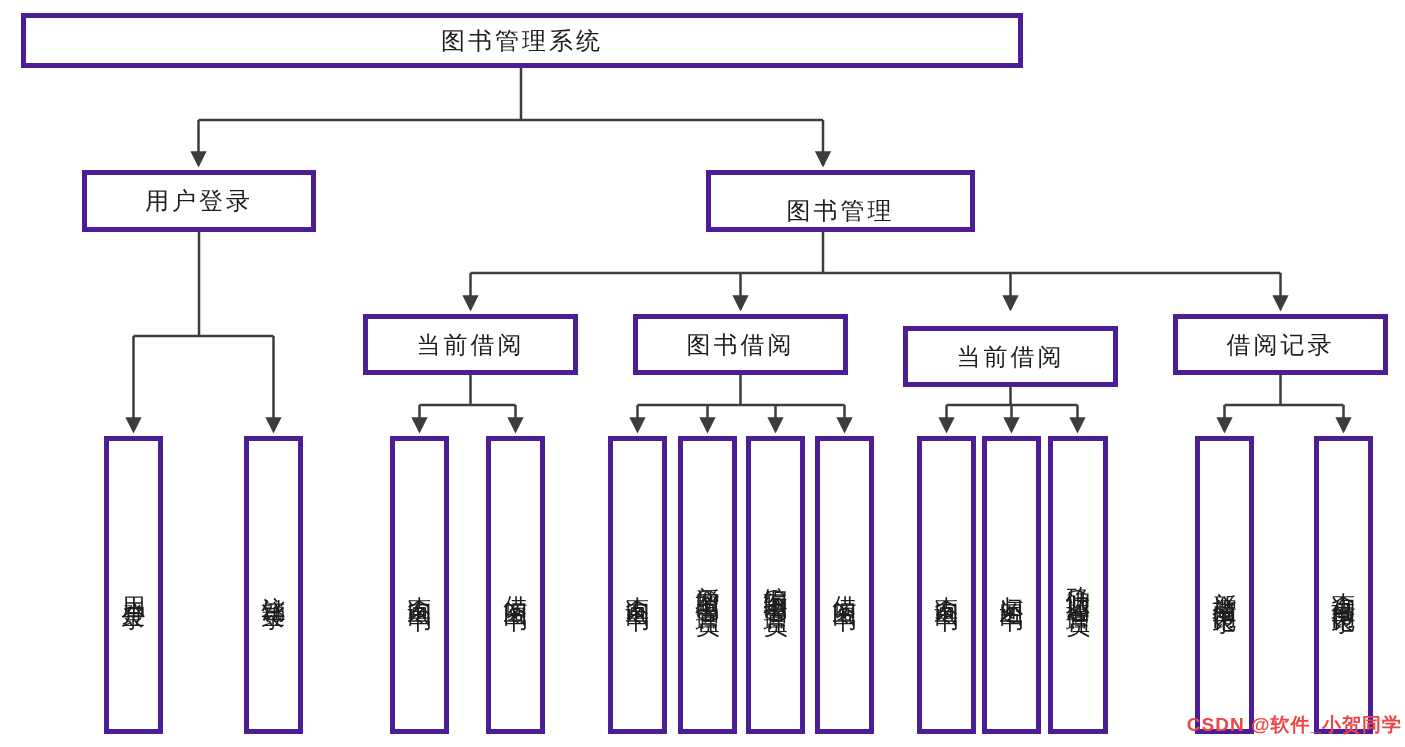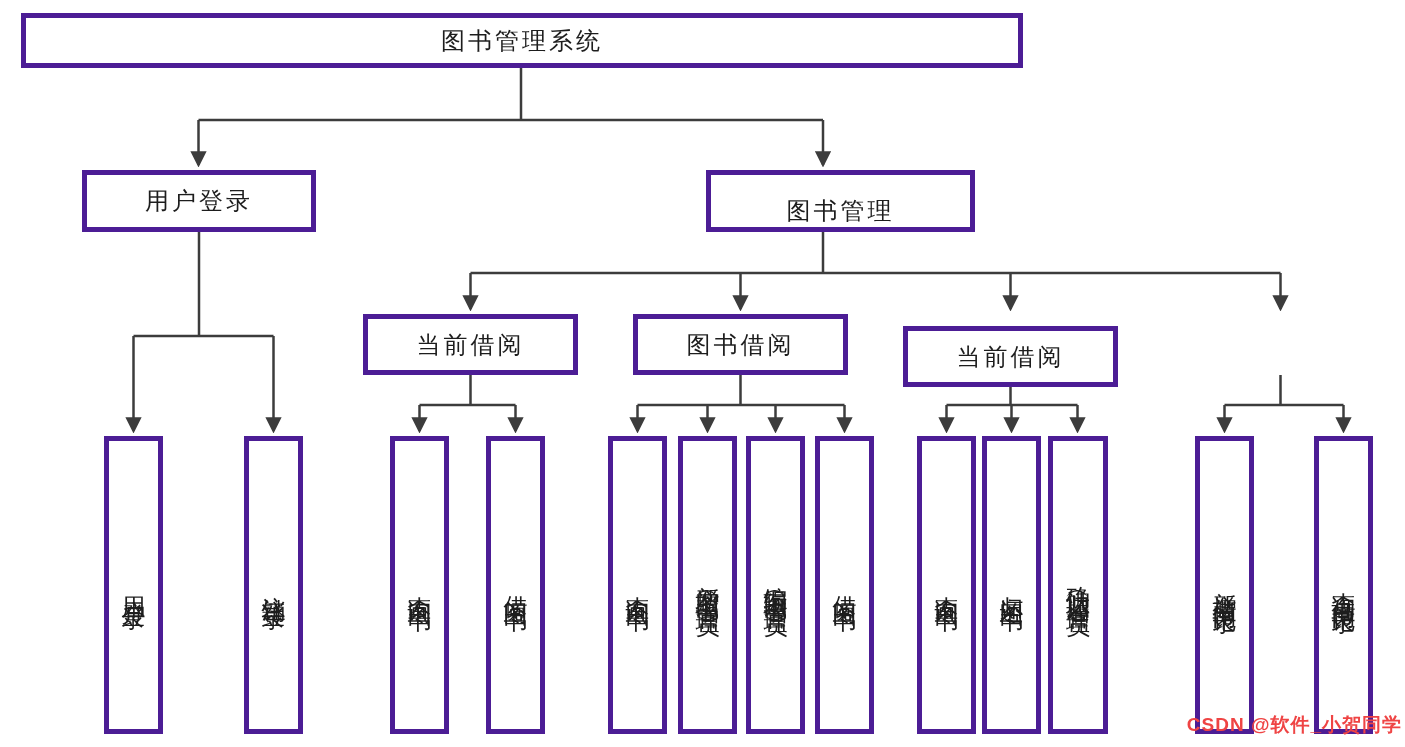--- a/index.html
+++ b/index.html
@@ -116,20 +116,23 @@
 
   <div class="box" style="left:363px; top:314px; width:215px; height:61px;">
     <span class="hlabel">当前借阅</span>
   </div>
   <div class="box" style="left:633px; top:314px; width:215px; height:61px;">
     <span class="hlabel">图书借阅</span>
   </div>
   <div class="box" style="left:903px; top:326px; width:215px; height:61px;">
     <span class="hlabel">当前借阅</span>
   </div>
+  <div class="box" style="left:1173px; top:314px; width:215px; height:61px;">
+    <span class="hlabel">借阅记录</span>
+  </div>
 
   <div class="box" style="left:104px; top:436px; width:59px; height:298px;">
     <span class="vlabel">用户登录</span>
   </div>
   <div class="box" style="left:244px; top:436px; width:59px; height:298px;">
     <span class="vlabel">注销登录</span>
   </div>
 
   <div class="box" style="left:390px; top:436px; width:59px; height:298px;">
     <span class="vlabel">查询图书</span>

